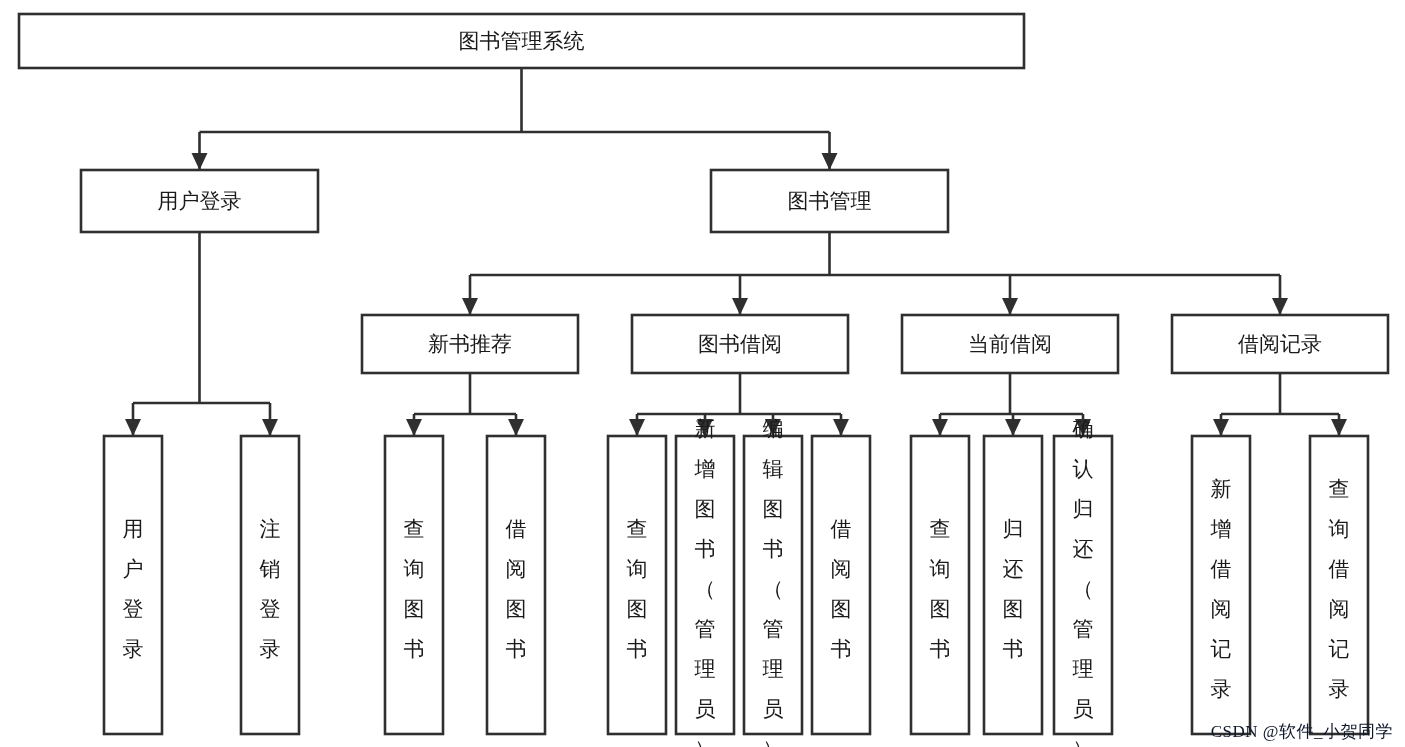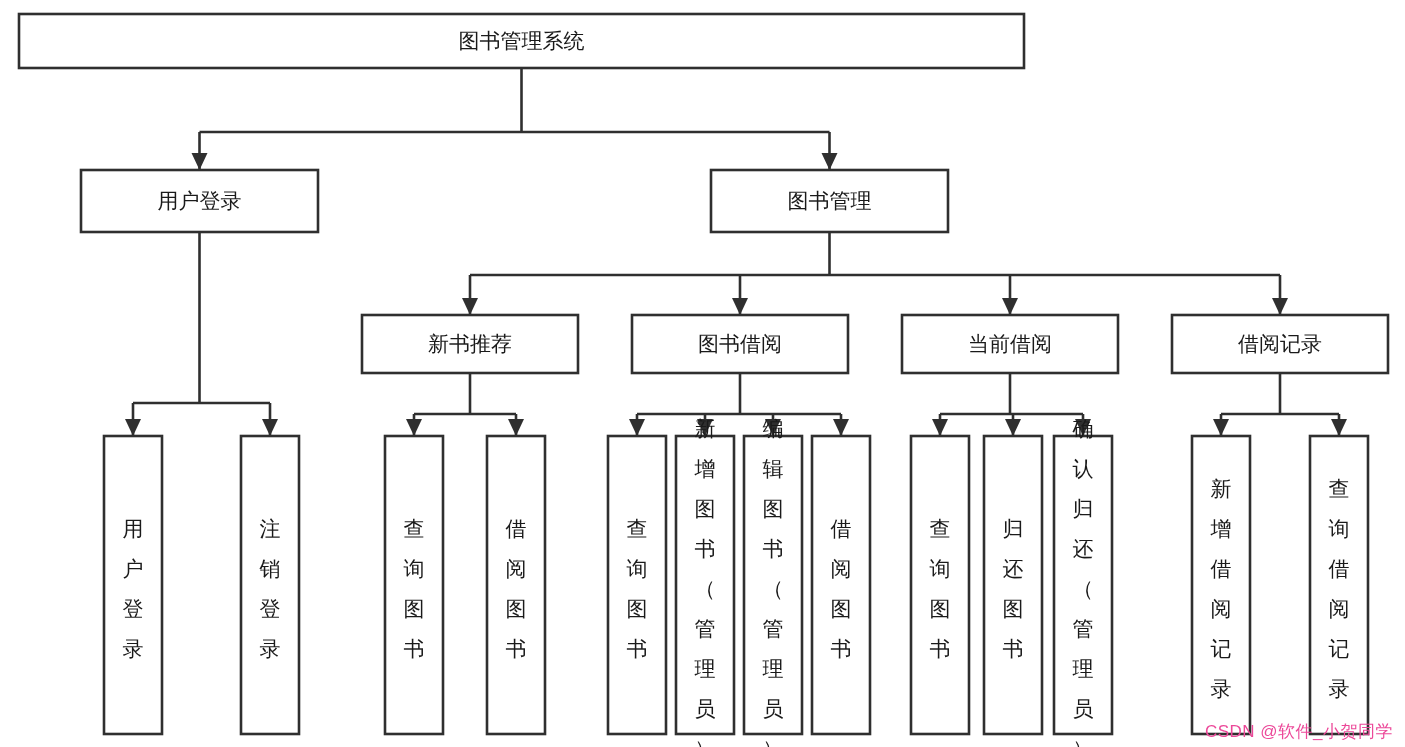--- a/index.html
+++ b/index.html
@@ -52,23 +52,23 @@
   .node-label-v {
     font-family: "DejaVu Sans", "Liberation Sans", sans-serif;
     font-size: 21px;
     fill: #1a1a1a;
     text-anchor: middle;
   }
   .watermark-text {
     position: absolute;
     right: 12px;
     bottom: 4px;
-    font-family: Liberation Sans, sans-serif;
+    font-family: Liberation Serif, serif;
     font-size: 17px;
-    color: #ec4899;
+    color: #0f172a;
     letter-spacing: 0.5px;
     white-space: nowrap;
     user-select: none;
   }
 </style>
 </head>
 <body>
 
 <div id="diagram-root">
   <svg class="diagram-svg" id="diagram-svg" viewBox="0 0 1405 747">

